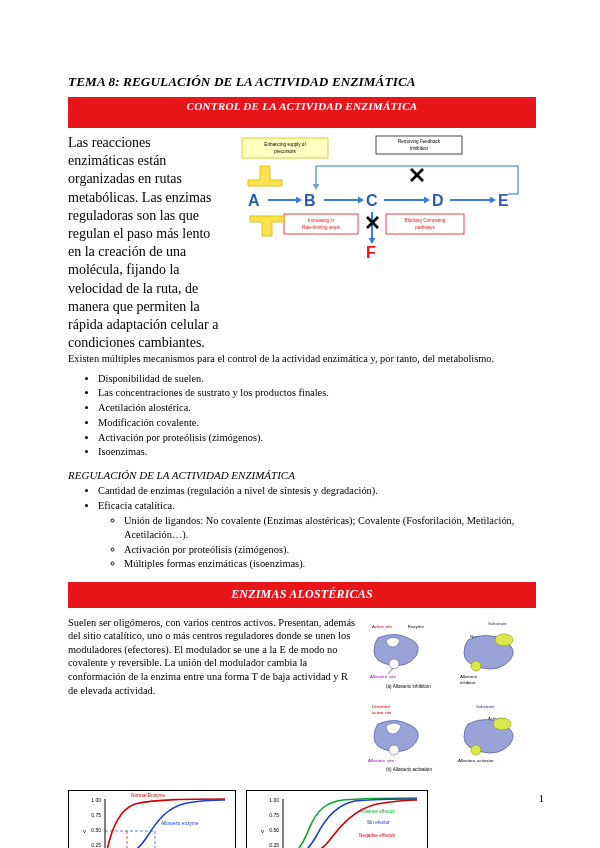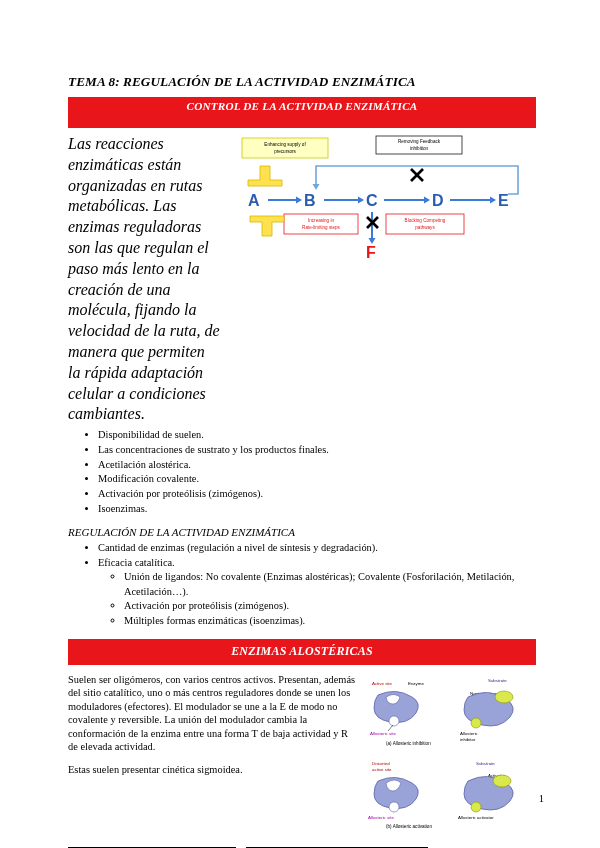--- a/index.html
+++ b/index.html
@@ -63,23 +63,22 @@
     text-align: left;
   }
 
   .intro-wrap {
     display: flex;
     align-items: flex-start;
     gap: 6px;
   }
   .intro-text {
     width: 152px;
-    font-size: 16px;
+    font-size: 14px;
     line-height: 1.3;
-    font-style: italic;
   }
   .fig-pathway {
     width: 306px;
     height: 132px;
     position: relative;
     flex: none;
   }
 
   ul.bullets {
     margin: 3px 0 3px 0;
@@ -212,20 +211,21 @@
           </g>
 
           <g fill="#ffe14d" stroke="#d4b800" stroke-width="0.8">
             <polygon points="22,46 34,46 34,32 44,32 44,46 56,46 56,52 22,52"></polygon>
             <polygon points="24,88 36,88 36,102 46,102 46,88 58,88 58,82 24,82"></polygon>
           </g>
         </svg>
       </div>
     </div>
 
+    <p class="body-text">Existen múltiples mecanismos para el control de la actividad enzimática y, por tanto, del metabolismo.</p>
 
     <ul class="bullets">
       <li>Disponibilidad de suelen.</li>
       <li>Las concentraciones de sustrato y los productos finales.</li>
       <li>Acetilación alostérica.</li>
       <li>Modificación covalente.</li>
       <li>Activación por proteólisis (zimógenos).</li>
       <li>Isoenzimas.</li>
     </ul>
 
@@ -241,21 +241,20 @@
           <li>Múltiples formas enzimáticas (isoenzimas).</li>
         </ul>
       </li>
     </ul>
 
     <div class="red-banner second">ENZIMAS ALOSTÉRICAS</div>
 
     <div class="alo-wrap">
       <div class="alo-text">
         <p>Suelen ser oligómeros, con varios centros activos. Presentan, además del sitio catalítico, uno o más centros reguladores donde se unen los moduladores (efectores). El modulador se une a la E de modo no covalente y reversible. La unión del modulador cambia la conformación de la enzima entre una forma T de baja actividad y R de elevada actividad.</p>
-        <p>Estas suelen presentar cinética sigmoidea.</p>
       </div>
 
       <div class="alo-figs">
         <div class="alo-fig">
           <svg width="170" height="78" viewBox="0 0 170 78">
             <text x="8" y="12" font-size="4.4" fill="#b00000" font-family="Liberation Sans, sans-serif">Active site</text>
             <text x="44" y="12" font-size="4.4" fill="#000" font-family="Liberation Sans, sans-serif">Enzyme</text>
             <text x="124" y="9" font-size="4.4" fill="#2a2a8a" font-family="Liberation Sans, sans-serif">Substrate</text>
             <text x="106" y="22" font-size="4.4" fill="#000" font-family="Liberation Sans, sans-serif">Normal active site</text>
 

